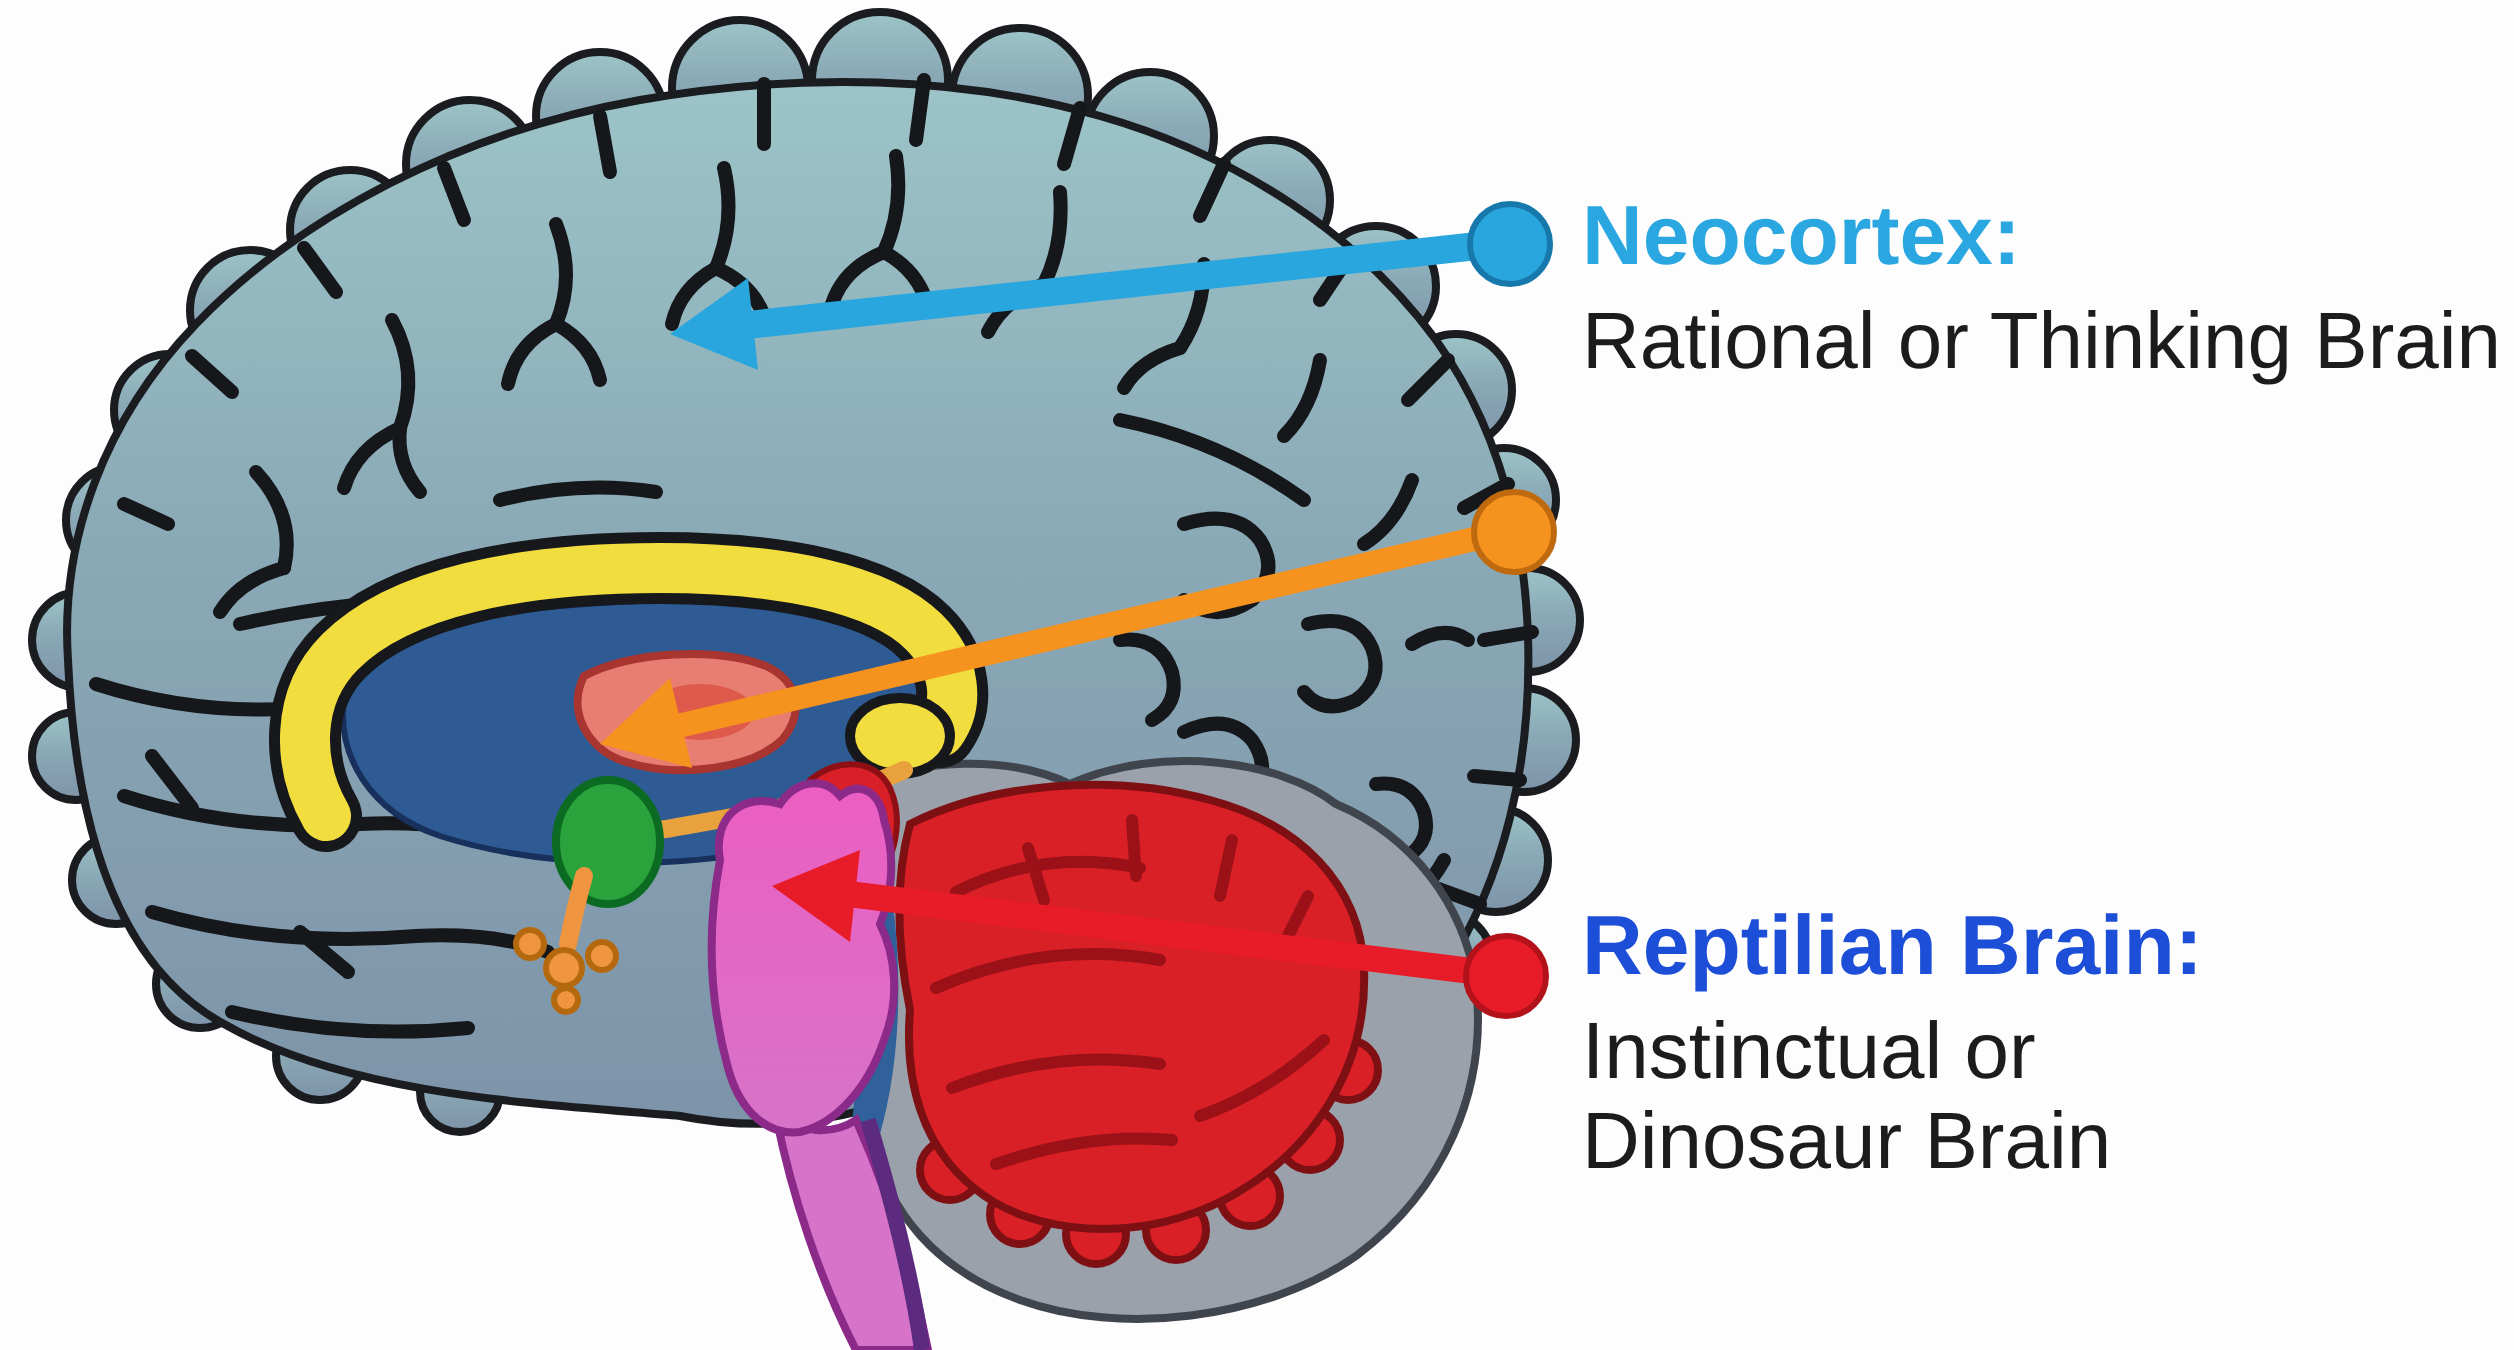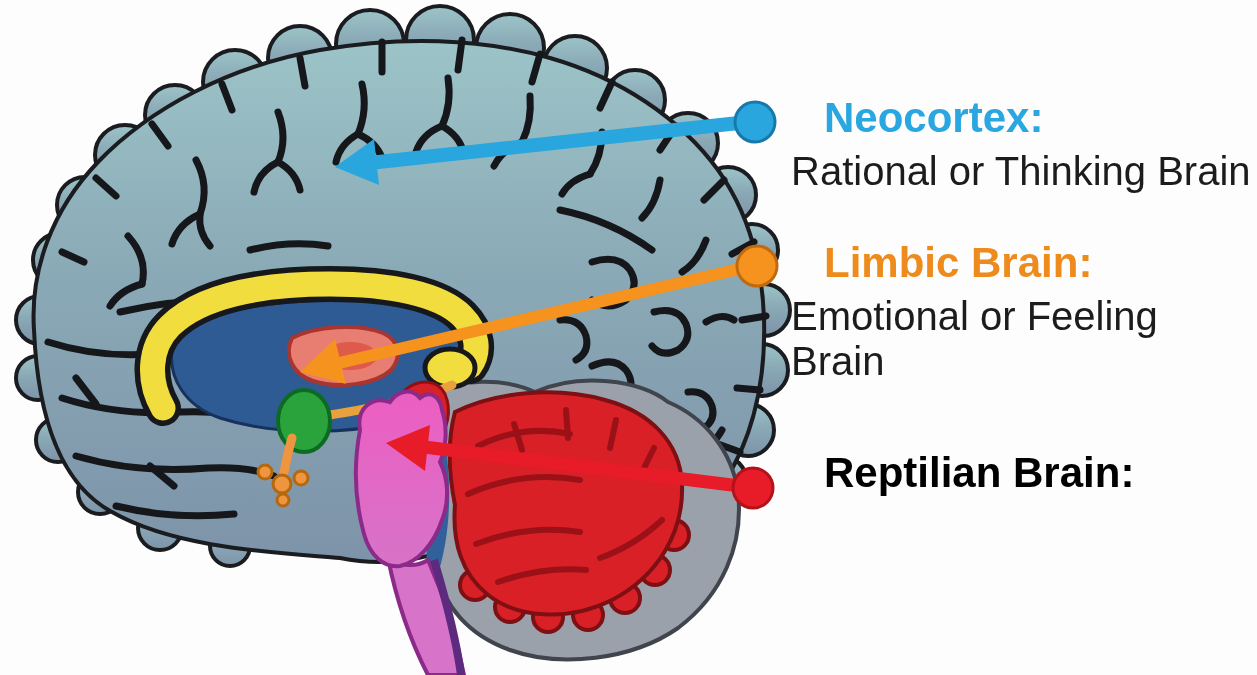--- a/index.html
+++ b/index.html
@@ -5,31 +5,30 @@
   html,body{margin:0;padding:0;background:#ffffff;}
   .stage{
     position:relative;width:1257px;height:675px;overflow:hidden;
     background:#fdfdfd;font-family:"Liberation Sans",sans-serif;
   }
   .brain-svg{position:absolute;left:0;top:0;}
   .callout{position:absolute;}
   .callout .title{
     display:block;font-size:42px;font-weight:700;line-height:1.05;
     letter-spacing:0px;
-    margin-left:33px;
   }
   .callout .desc{
     margin-top:9px;font-size:40px;font-weight:400;color:#1c1c1e;line-height:45px;
   }
   .callout-neocortex{left:791px;top:96px;}
   .callout-neocortex .title{color:#2aa7e0;}
   .callout-limbic{left:791px;top:241px;}
   .callout-limbic .title{color:#ee8b1d;}
   .callout-reptilian{left:791px;top:451px;width:400px;}
-  .callout-reptilian .title{color:#000000;}
+  .callout-reptilian .title{color:#1d4ed8;}
   .callout-reptilian .desc{width:352px;}
 </style>
 </head>
 <body>
 
 <div class="stage">
 
   <svg class="brain-svg" width="1257" height="675" viewBox="0 0 1257 675">
     <defs>
       <linearGradient id="cortexGrad" x1="0" y1="0" x2="0" y2="1">
@@ -247,22 +246,19 @@
       <polygon points="386,443 430,425 425,471" fill="#e81b28"></polygon>
       <circle cx="753" cy="488" r="20" fill="#e81b28" stroke="#b3121b" stroke-width="3"></circle>
     </g>
   </svg>
 
   <div class="callout callout-neocortex">
     <span class="title">Neocortex:</span>
     <div class="desc">Rational or Thinking Brain</div>
   </div>
 
-  <div class="callout callout-limbic">
-    <span class="title">Limbic Brain:</span>
-    <div class="desc">Emotional or Feeling Brain</div>
-  </div>
 
   <div class="callout callout-reptilian">
     <span class="title">Reptilian Brain:</span>
+    <div class="desc">Instinctual or Dinosaur Brain</div>
   </div>
 
 </div>
 
 </body></html>

